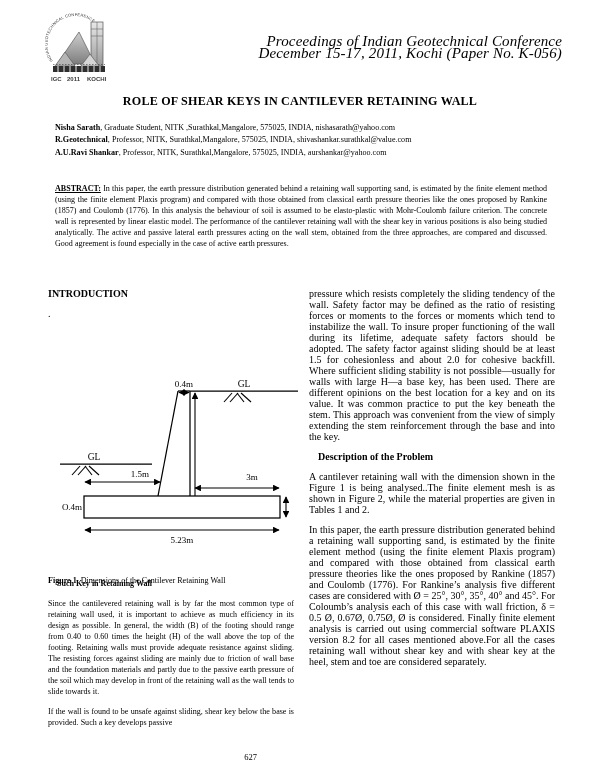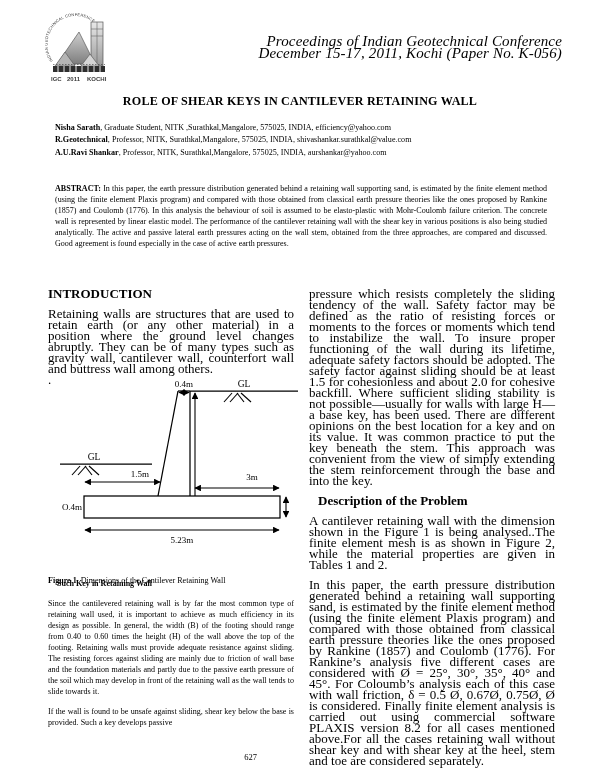--- a/index.html
+++ b/index.html
@@ -23,24 +23,24 @@
   }
   
   .authors{position:absolute;left:55px;top:122px;width:500px;
     font-size:8.1px;line-height:12.4px;color:#000;}
   .authors .nm{font-weight:bold;}
   
   .abstract{
     position:absolute;left:55px;top:183px;width:492px;
     font-size:8.05px;line-height:11.05px;text-align:justify;color:#000;
   }
-  .abstract b{font-weight:bold;}
+  .abstract b{font-weight:bold;text-decoration:underline;}
   
   .col{position:absolute;top:288px;width:246px;
-    font-size:13px;line-height:11.0px;text-align:justify;color:#000;}
+    font-size:10px;line-height:11.0px;text-align:justify;color:#000;}
   .col.left{left:48px;}
   .col.right{left:309px;}
   .col p{margin:0 0 9px 0;}
   .col p.tight{margin-bottom:0;}
   .sec-head{font-weight:bold;margin:0 0 0 0;}
   .sub-head{font-weight:bold;margin:0;padding-left:9px;}
   
   .figure{position:absolute;left:48px;top:378px;width:252px;height:182px;}
   .fig-caption{
     position:absolute;left:48px;top:543px;width:252px;
@@ -115,32 +115,31 @@
 
     <div class="journal-ref">
       <div>Proceedings of Indian Geotechnical Conference</div>
       <div>December 15-17, 2011, Kochi (Paper No. K-056)</div>
     </div>
   </div>
 
   <div class="paper-title">ROLE OF SHEAR KEYS IN CANTILEVER RETAINING WALL</div>
 
   <div class="authors">
-    <div><span class="nm">Nisha Sarath</span><span>, Graduate Student, NITK ,Surathkal,Mangalore, 575025, INDIA, efficiency@yahoo.com</span></div>
+    <div><span class="nm">Nisha Sarath</span><span>, Graduate Student, NITK ,Surathkal,Mangalore, 575025, INDIA, nishasarath@yahoo.com</span></div>
     <div><span class="nm">R.Geotechnical</span><span>, Professor, NITK, Surathkal,Mangalore, 575025, INDIA, shivashankar.surathkal@value.com</span></div>
     <div><span class="nm">A.U.Ravi Shankar</span><span>, Professor, NITK, Surathkal,Mangalore, 575025, INDIA, aurshankar@yahoo.com</span></div>
   </div>
 
   <div class="abstract">
     <b>ABSTRACT:</b><span> In this paper, the earth pressure distribution generated behind a retaining wall supporting sand, is estimated by the finite element method (using the finite element Plaxis program) and compared with those obtained from classical earth pressure theories like the ones proposed by Rankine (1857) and Coulomb (1776). In this analysis the behaviour of soil is assumed to be elasto-plastic with Mohr-Coulomb failure criterion. The concrete wall is represented by linear elastic model. The performance of the cantilever retaining wall with the shear key in various positions is also being studied analytically. The active and passive lateral earth pressures acting on the wall stem, obtained from the three approaches, are compared and discussed. Good agreement is found especially in the case of active earth pressures.</span>
   </div>
 
   <div class="col left">
     <p class="sec-head">INTRODUCTION</p>
-    <p class="tight">Retaining walls are structures that are used to retain earth (or any other material) in a position where the ground level changes abruptly.  They can be of many types such as gravity wall, cantilever wall, counterfort wall and buttress wall among others.</p>
     <p>.</p>
   </div>
 
   <div class="figure">
     <svg width="252" height="182" viewBox="0 0 252 182">
       <g stroke="#000" fill="none" stroke-width="1.25">
 
         <line x1="142" y1="13" x2="250" y2="13"></line>
 
         <line x1="130" y1="13" x2="110" y2="118"></line>

